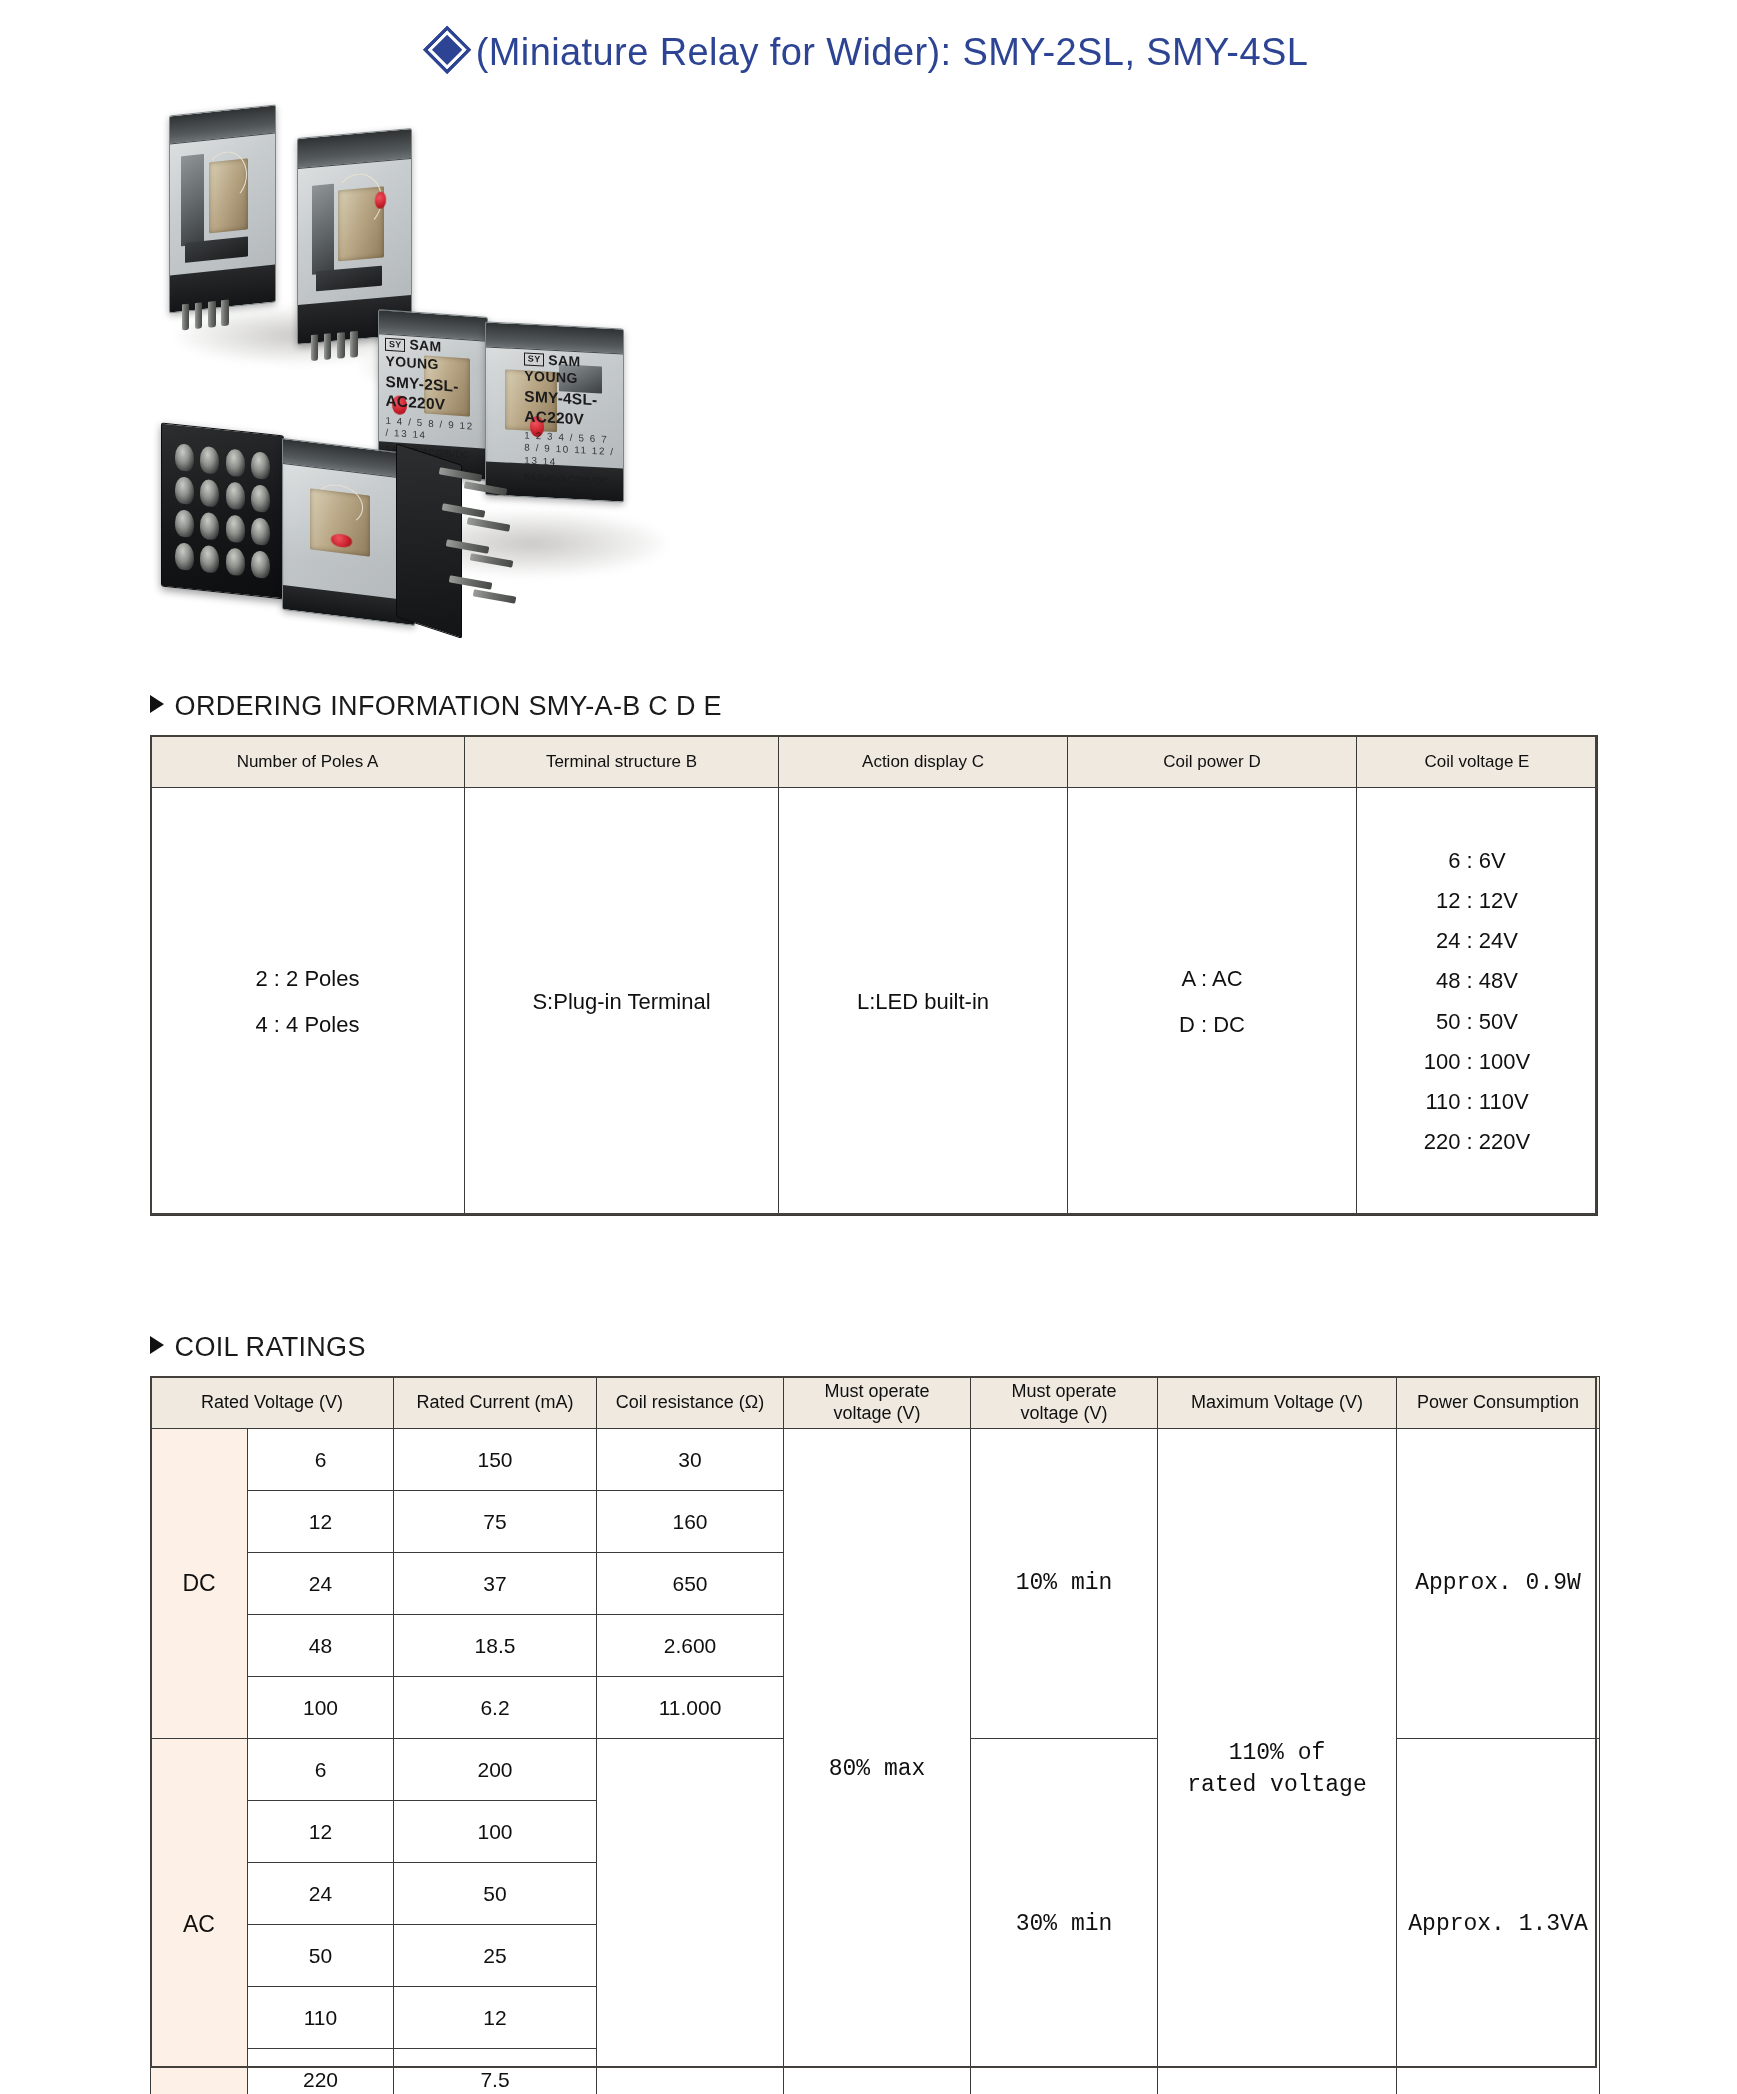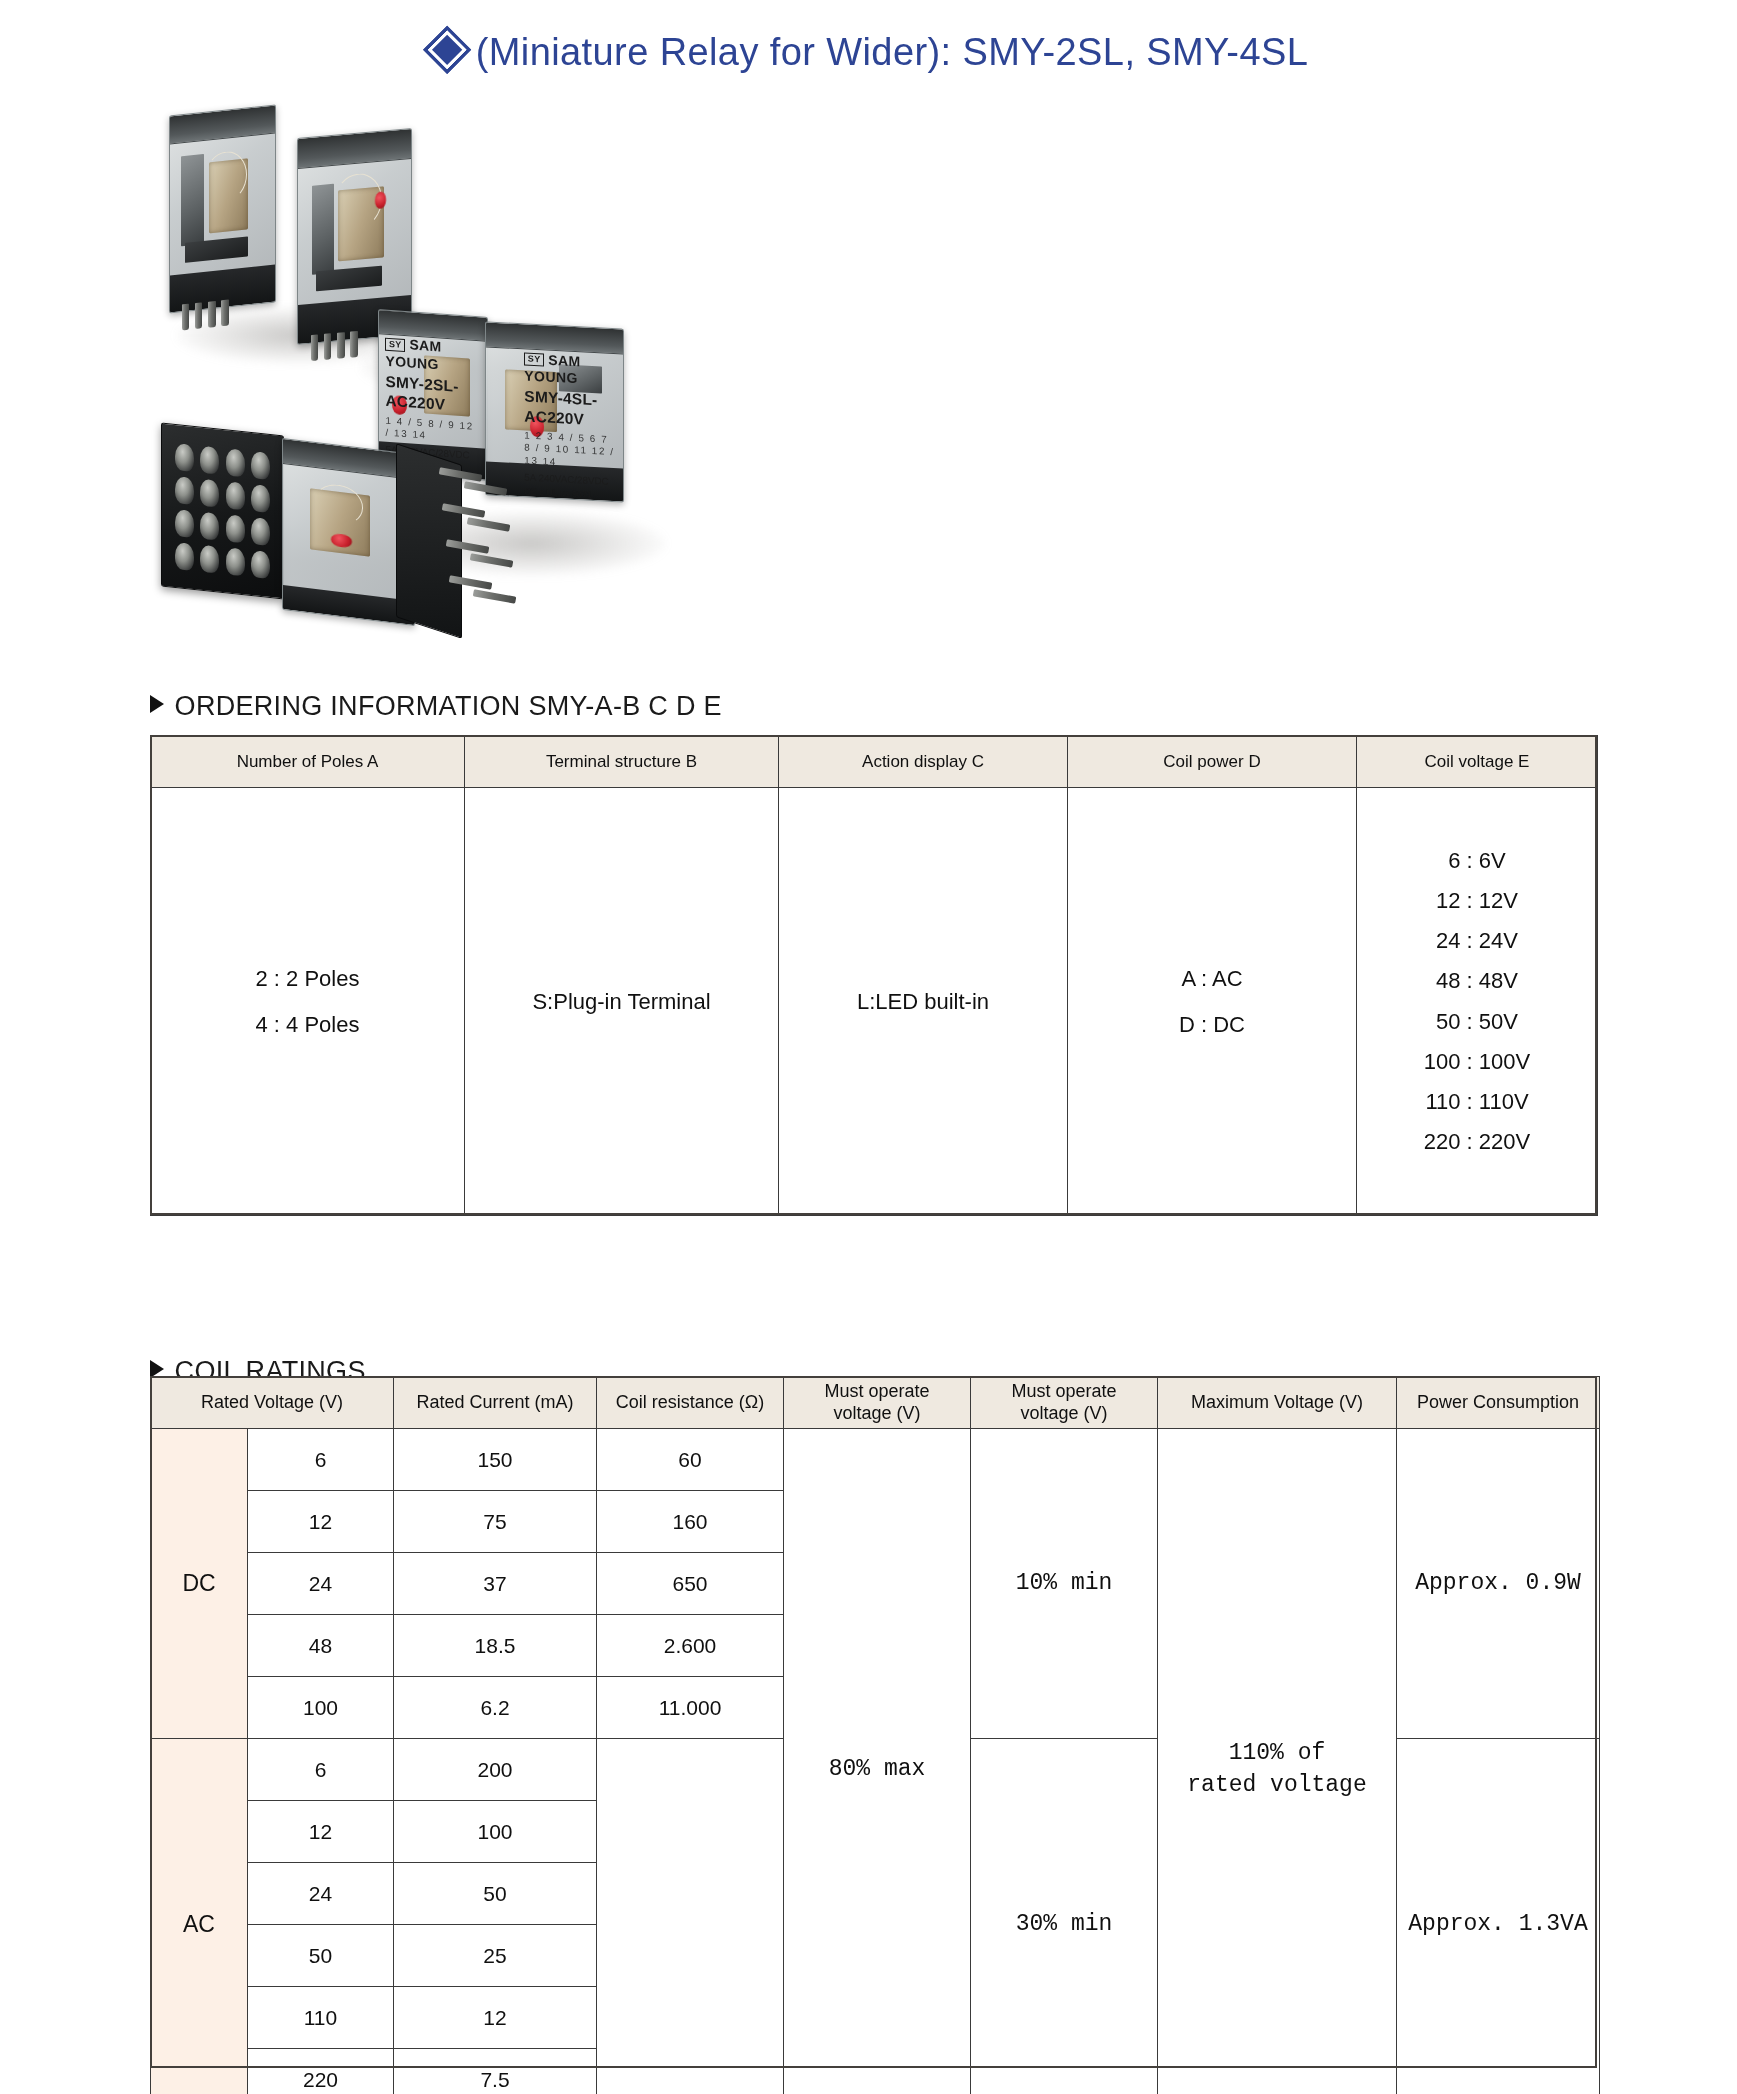--- a/index.html
+++ b/index.html
@@ -387,21 +387,21 @@
         <div>50 : 50V</div>
         <div>100 : 100V</div>
         <div>110 : 110V</div>
         <div>220 : 220V</div>
       </td>
     </tr>
   </tbody>
 </table>
 <div class="outer-frame" style="left:150px; top:735px; width:1447px; height:480px;"></div>
 
-<div class="section-head" style="left:150px; top:1332px;margin-top:24px;">
+<div class="section-head" style="left:150px; top:1332px;">
   <span class="tri"></span><span>COIL RATINGS</span>
 </div>
 
 <table class="sheet" id="coil-table">
   <colgroup>
     <col style="width:97px">
       <col style="width:146px">
       <col style="width:203px">
       <col style="width:187px">
     <col style="width:187px">
@@ -425,21 +425,21 @@
       <th>Maximum Voltage (V)</th>
       <th>Power Consumption</th>
     </tr>
   </thead>
   <tbody>
 
     <tr>
       <td class="acdc" rowspan="5">DC</td>
       <td>6</td>
       <td>150</td>
-      <td>60</td>
+      <td>30</td>
       <td class="big" rowspan="11">80% max</td>
       <td class="big" rowspan="5">10% min</td>
       <td class="big" rowspan="11">
         <div>110% of</div>
         <div>rated voltage</div>
       </td>
       <td class="big" rowspan="5">Approx. 0.9W</td>
     </tr>
     <tr>
       <td>12</td>

